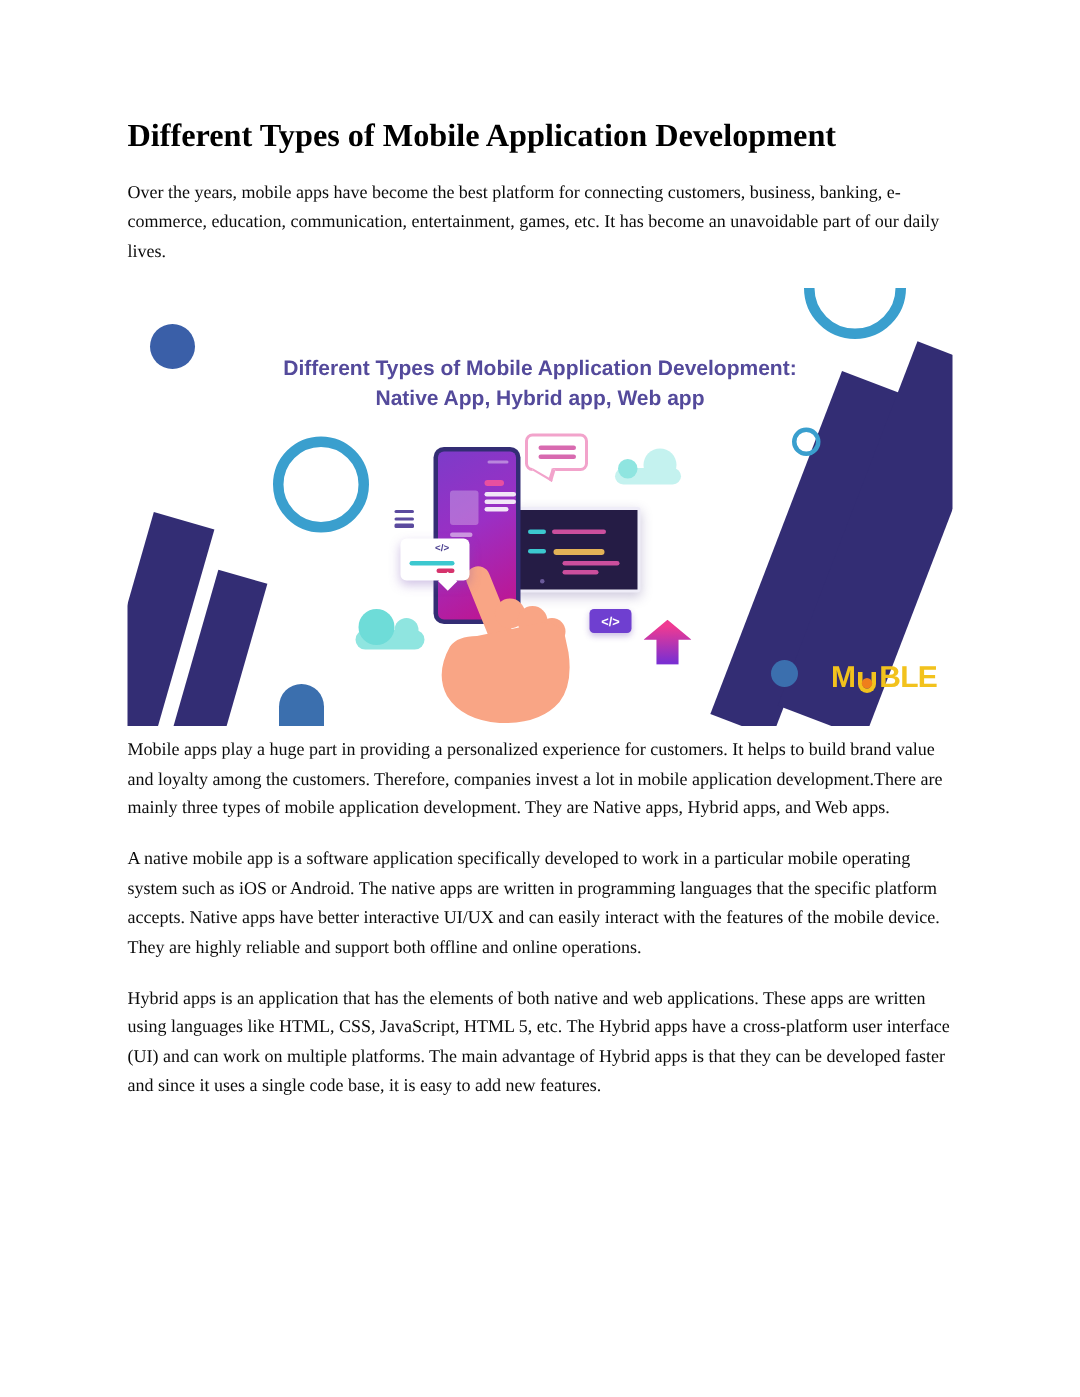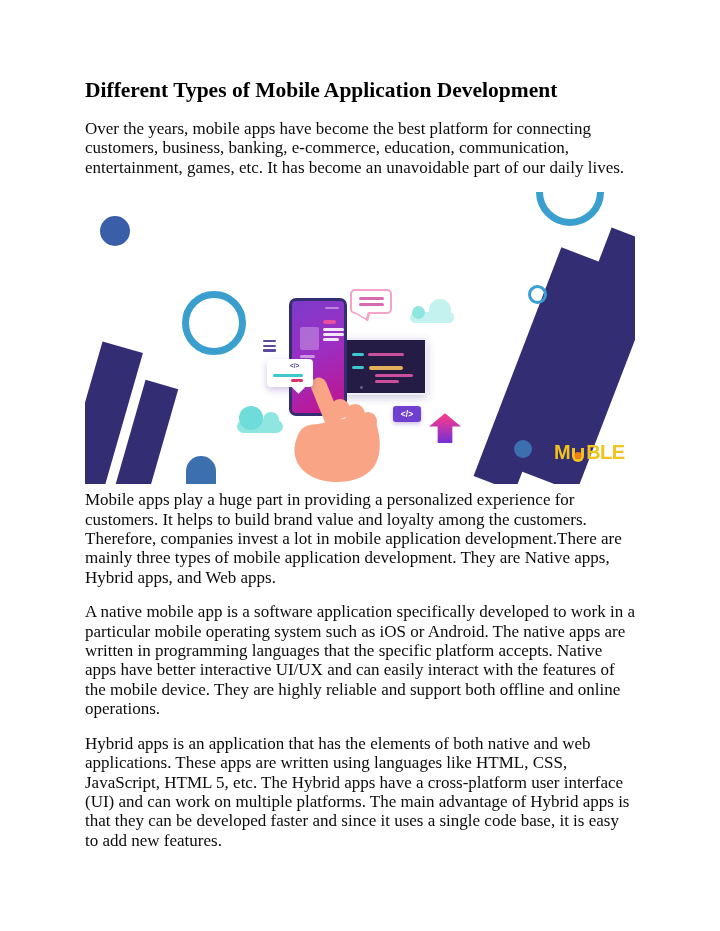--- a/index.html
+++ b/index.html
@@ -1,20 +1,20 @@
 <!DOCTYPE html>
 <html style="--navy: #332d74; --blue: #3a5fa8; --sky: #3a9fce; --steel: #3b6fae; --purple: #544a9b; --editor_bg: #251c45; --teal: #3cc8cf; --pink: #cb4f9d; --gold: #e3b257; --bubble_pink: #f2a3cb; --hand: #f9a585; --cloud: #8fe5e0; --cloud2: #6edcd8; --cloud3: #c4f2ef; --arrow_a: #ef3a92; --arrow_b: #7b2fd1; --badge: #6f3fd0; --logo_yellow: #f2c21d; --logo_orange: #ef7f1b;"><head>
 <meta charset="utf-8">
 <style>
   html,body{margin:0;padding:0;background:#fff;}
   .page{position:relative;width:720px;height:861px;background:#fff;overflow:hidden;
         font-family:"Liberation Serif",serif;color:#0b0b0b;box-sizing:border-box;
         padding:77px 85px 0 85px;}
   h1.doc-title{font-size:21.5px;line-height:26px;margin:0 0 16px 0;font-weight:bold;color:#000;}
-  p.body-text{font-size:17px;line-height:19.4px;margin:0 0 15px 0;width:550px;}
+  p.body-text{font-size:12px;line-height:19.4px;margin:0 0 15px 0;width:550px;}
 
   
   figure.illu{position:relative;width:550px;height:292px;margin:2px 0 6px 0;overflow:hidden;background:#fff;}
   .abs{position:absolute;}
   .fig-heading{position:absolute;top:43px;left:0;right:0;text-align:center;z-index:2;
                font-family:"Liberation Sans",sans-serif;font-weight:700;font-size:14px;
                line-height:20px;color:var(--purple);}
   
   .dot-big{left:15px;top:24px;width:30px;height:30px;border-radius:50%;background:var(--blue);}
   .ring-med{left:97px;top:99px;width:50px;height:50px;border-radius:50%;border:7px solid var(--sky);}
@@ -111,20 +111,24 @@
     <div class="abs stripe st-r2"></div>
     <div class="abs dot-big"></div>
     <div class="abs ring-med"></div>
     <div class="abs ring-arc"></div>
     <div class="abs ring-sm"></div>
     <div class="abs dot-steel"></div>
     <div class="abs halfdisc"></div>
     <div class="abs cloud cloud-l"></div>
     <div class="abs cloud cloud-r"></div>
 
+    <figcaption class="fig-heading">
+      <div>Different Types of Mobile Application Development:</div>
+      <div>Native App, Hybrid app, Web app</div>
+    </figcaption>
 
     <div class="abs phone">
       <div class="phone-screen">
         <span class="scr-status"></span>
         <span class="scr-img"></span>
         <span class="scr-pink"></span>
         <span class="scr-ln scr-l1"></span>
         <span class="scr-ln scr-l2"></span>
         <span class="scr-ln scr-l3"></span>
         <span class="scr-ln scr-l4"></span>

